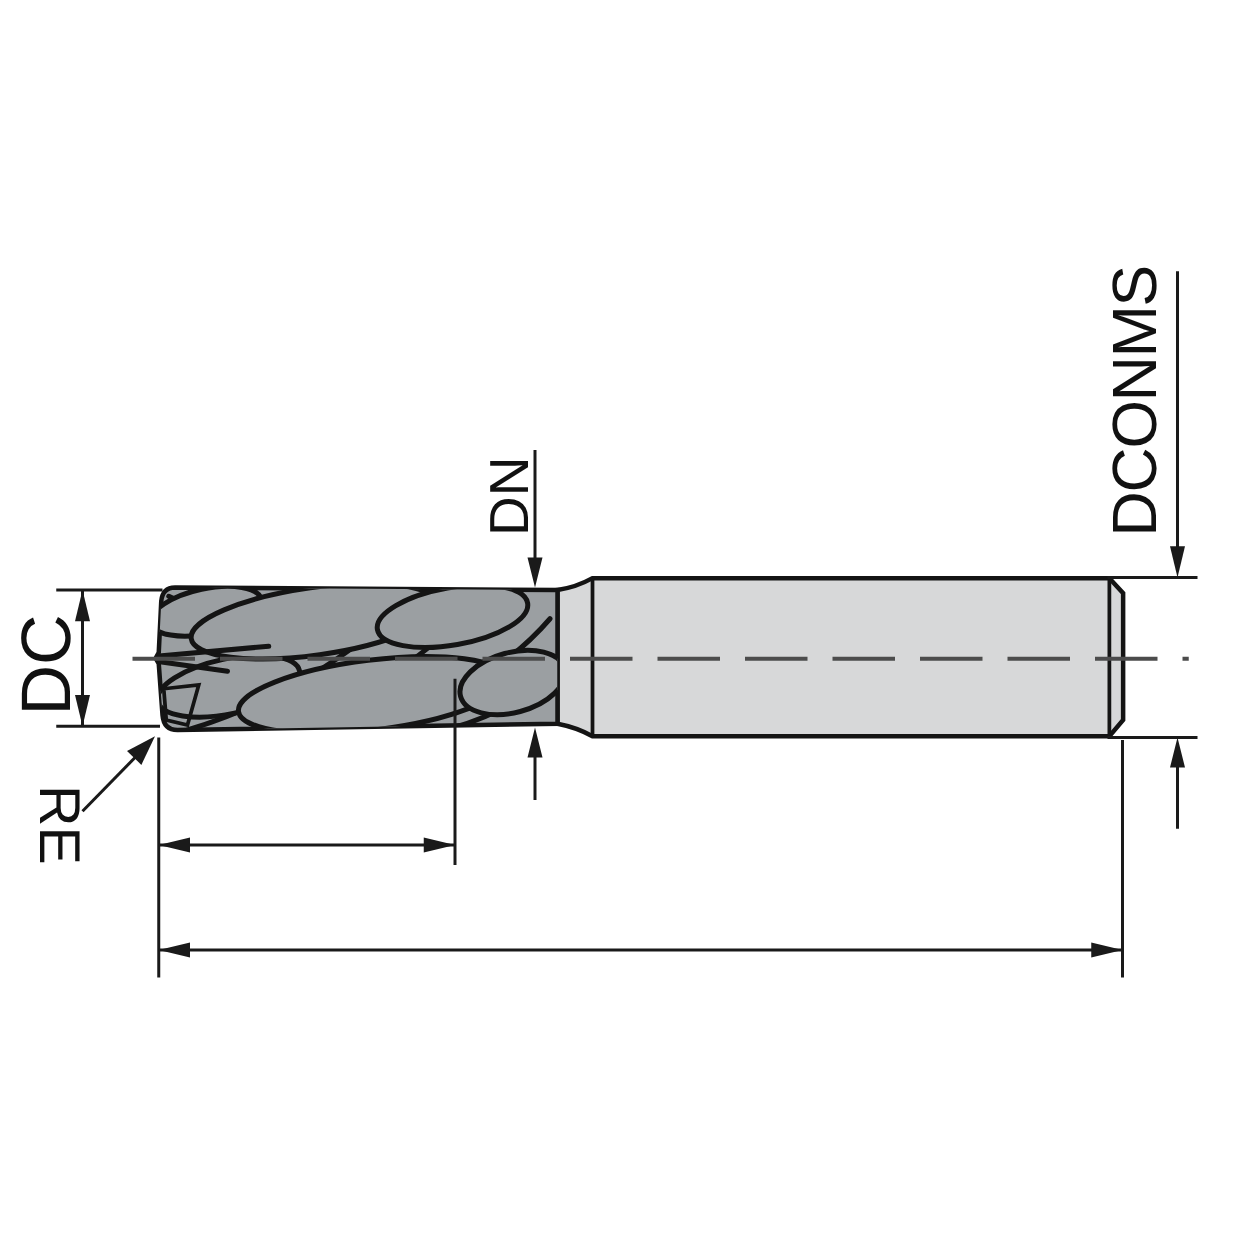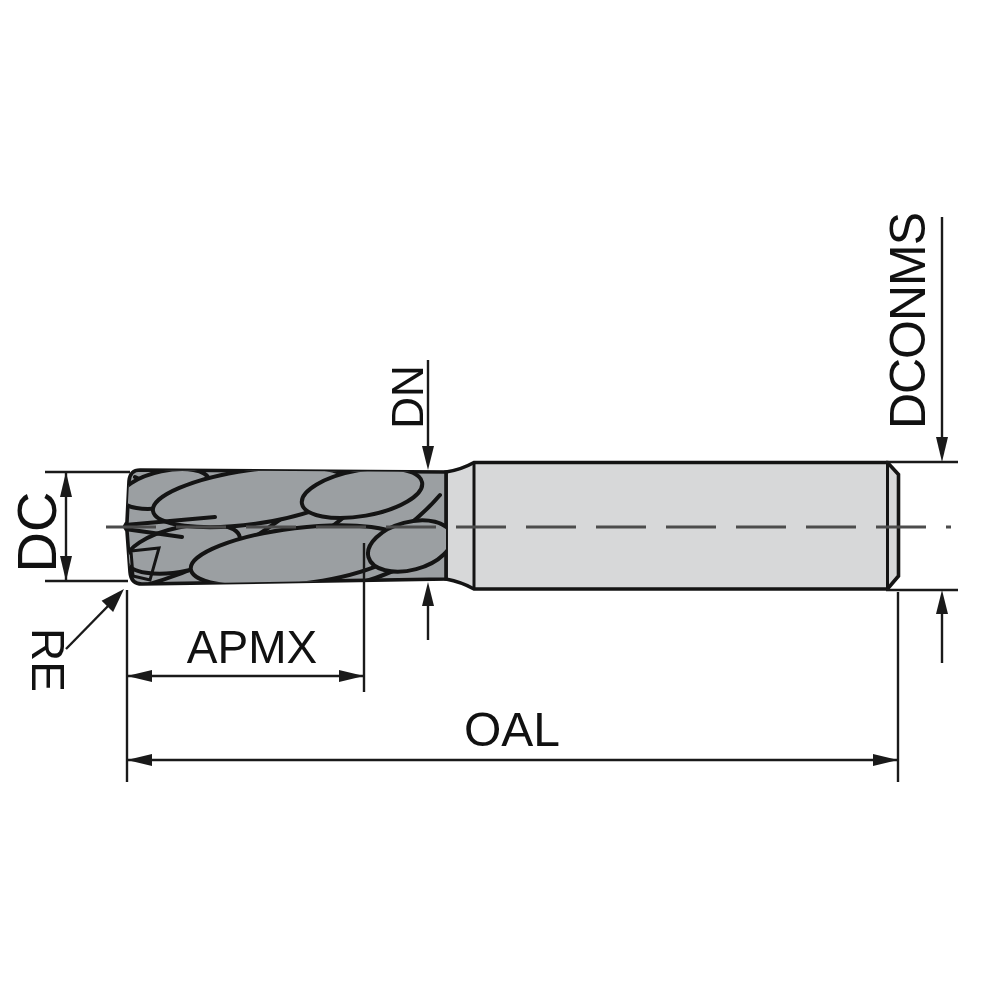--- a/index.html
+++ b/index.html
@@ -115,17 +115,15 @@
       <line class="dim" x1="886" y1="590" x2="958" y2="590"></line>
       <line class="dim" x1="942" y1="217" x2="942" y2="440"></line>
       <polygon class="arrow" points="942,462 936,437 948,437"></polygon>
       <line class="dim" x1="942" y1="612" x2="942" y2="663"></line>
       <polygon class="arrow" points="942,590 936,614 948,614"></polygon>
     </g>
   </svg>
 
   <div class="dim-label lbl-dc">DC</div>
   <div class="dim-label lbl-re">RE</div>
-  <div class="dim-label lbl-apmx">APMX</div>
-  <div class="dim-label lbl-oal">OAL</div>
   <div class="dim-label lbl-dn">DN</div>
   <div class="dim-label lbl-dconms">DCONMS</div>
 </div>
 
 </body></html>

